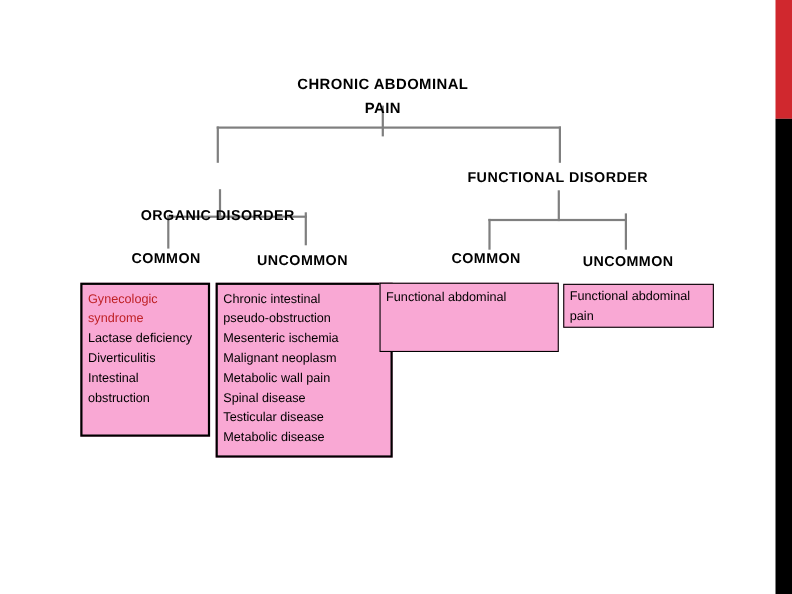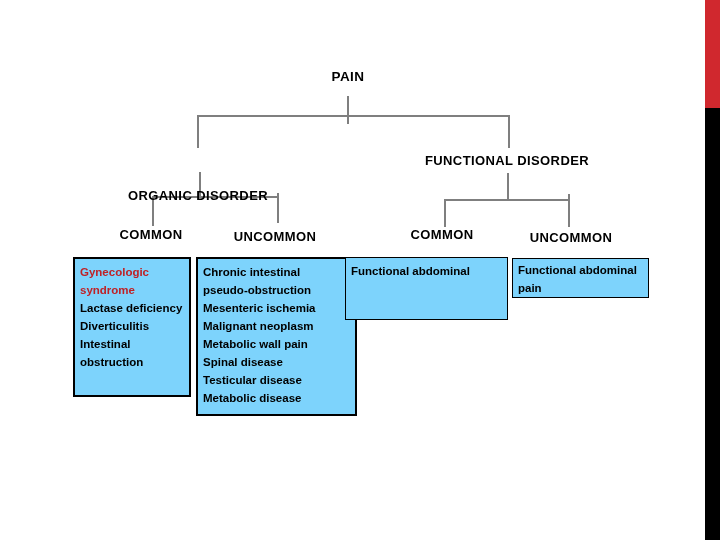--- a/index.html
+++ b/index.html
@@ -20,23 +20,23 @@
     position:absolute;left:348px;top:66px;transform:translateX(-50%);
     text-align:center;font-weight:bold;font-size:13.5px;line-height:22px;
     letter-spacing:.4px;color:var(--text,#000);white-space:nowrap;
   }
   .lbl{
     position:absolute;transform:translateX(-50%);font-weight:bold;
     font-size:13px;letter-spacing:.4px;color:var(--text,#000);white-space:nowrap;
   }
   
   .box{
-    position:absolute;box-sizing:border-box;background:#7dd3fc;
+    position:absolute;box-sizing:border-box;background:#f9a8d4;
     border:2px solid var(--box-border,#000);padding:4px 5px;
-    font-weight:bold;font-size:11.5px;line-height:18px;color:var(--text,#000);
+    font-weight:normal;font-size:11.5px;line-height:18px;color:var(--text,#000);
   }
   .box.thin{border-width:1.5px;}
   .bline{white-space:nowrap;}
   .bline.red{color:var(--red-text,#bf2126);}
 </style>
 </head>
 <body>
 
 <div class="canvas">
 
@@ -52,20 +52,21 @@
   <div class="line h" style="left:152px;top:196px;width:127px;"></div>
   <div class="line v" style="left:152px;top:196px;height:30px;"></div>
   <div class="line v" style="left:277px;top:193px;height:30px;"></div>
 
   <div class="line v" style="left:507px;top:173px;height:28px;"></div>
   <div class="line h" style="left:444px;top:199px;width:126px;"></div>
   <div class="line v" style="left:444px;top:199px;height:28px;"></div>
   <div class="line v" style="left:568px;top:194px;height:33px;"></div>
 
   <div class="title">
+    <div>CHRONIC ABDOMINAL</div>
     <div>PAIN</div>
   </div>
 
   <div class="lbl" style="left:198px;top:151px;margin-top:37px;">ORGANIC DISORDER</div>
   <div class="lbl" style="left:507px;top:153px;">FUNCTIONAL DISORDER</div>
 
   <div class="lbl" style="left:151px;top:227px;">COMMON</div>
   <div class="lbl" style="left:275px;top:229px;">UNCOMMON</div>
   <div class="lbl" style="left:442px;top:227px;">COMMON</div>
   <div class="lbl" style="left:571px;top:230px;">UNCOMMON</div>

